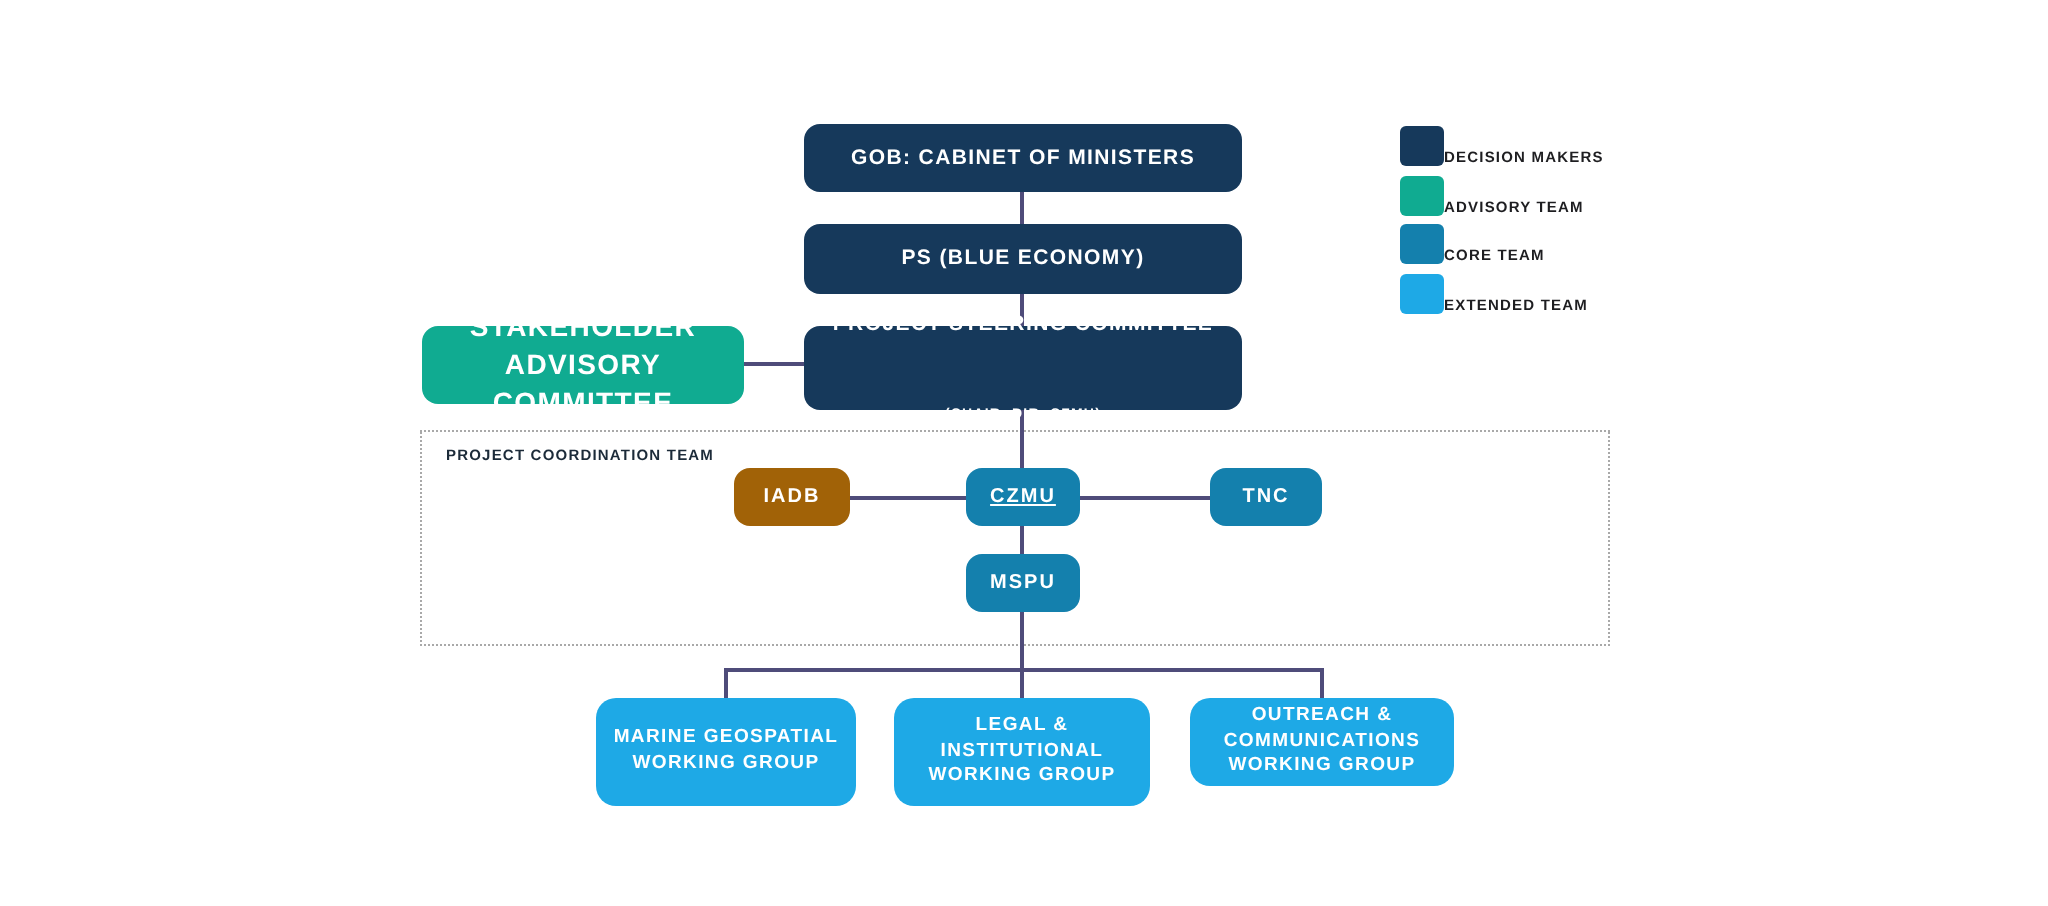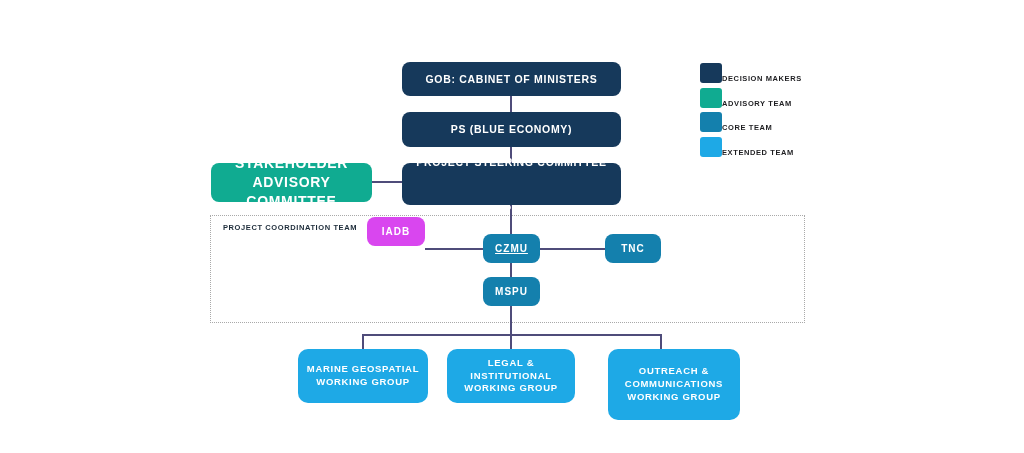--- a/index.html
+++ b/index.html
@@ -2,21 +2,21 @@
 <html><head>
 <meta charset="utf-8">
 <style>
   html,body { margin:0; padding:0; background:#ffffff; }
   .canvas {
     position:relative; width:1024px; height:453px; background:#ffffff;
     font-family:"Liberation Sans", sans-serif; overflow:hidden;
   }
   .node {
     position:absolute; display:flex; flex-direction:column;
-    justify-content:center; text-align:center;
+    align-items:center; justify-content:center; text-align:center;
     color:#ffffff; font-weight:bold; border-radius:8px;
     white-space:pre-line; letter-spacing:0.7px; line-height:1.35;
     box-sizing:border-box; z-index:2;
   }
   .node .sub { font-size:7px; letter-spacing:0.6px; margin-top:2px; }
   .fs-main { font-size:10.5px; }
   .fs-sac  { font-size:14px; }
   .fs-core { font-size:10px; letter-spacing:1px; }
   .fs-wg   { font-size:9.5px; border-radius:10px; }
   .line { position:absolute; z-index:1; }
@@ -71,21 +71,21 @@
   <div class="node fs-main" style="left: 402px; top: 163px; width: 219px; height: 42px; background-color: rgb(22, 57, 91); gap: 32px;">
     <span>PROJECT STEERING COMMITTEE</span>
     <span class="sub">(CHAIR: DIR. CZMU)</span>
   </div>
 
   <div class="node fs-sac" style="left: 211px; top: 163px; width: 161px; height: 39px; background-color: rgb(16, 171, 145);">
     <span>STAKEHOLDER
 ADVISORY COMMITTEE</span>
   </div>
 
-  <div class="node fs-core" style="left: 367px; top: 217px; width: 58px; height: 29px; background-color: #d946ef;">
+  <div class="node fs-core" style="left: 367px; top: 234px; width: 58px; height: 29px; background-color: #a16207;">
     <span>IADB</span>
   </div>
   <div class="node fs-core" style="left: 483px; top: 234px; width: 57px; height: 29px; background-color: rgb(20, 128, 173); text-decoration: underline;">
     <span>CZMU</span>
   </div>
   <div class="node fs-core" style="left: 605px; top: 234px; width: 56px; height: 29px; background-color: rgb(20, 128, 173);">
     <span>TNC</span>
   </div>
   <div class="node fs-core" style="left: 483px; top: 277px; width: 57px; height: 29px; background-color: rgb(20, 128, 173);">
     <span>MSPU</span>
@@ -93,21 +93,21 @@
 
   <div class="node fs-wg" style="left: 298px; top: 349px; width: 130px; height: 54px; background-color: rgb(30, 169, 230);">
     <span>MARINE GEOSPATIAL
 WORKING GROUP</span>
   </div>
   <div class="node fs-wg" style="left: 447px; top: 349px; width: 128px; height: 54px; background-color: rgb(30, 169, 230);">
     <span>LEGAL &amp;
 INSTITUTIONAL
 WORKING GROUP</span>
   </div>
-  <div class="node fs-wg" style="left: 595px; top: 349px; width: 132px; height: 71px; background-color: rgb(30, 169, 230); margin-left: 13px;">
+  <div class="node fs-wg" style="left: 595px; top: 349px; width: 132px; height: 44px; background-color: rgb(30, 169, 230);">
     <span>OUTREACH &amp;
 COMMUNICATIONS
 WORKING GROUP</span>
   </div>
 
   <div class="legend">
     <div class="legend-row">
       <span class="legend-swatch" style="background-color: rgb(22, 57, 91);"></span>
       <span class="legend-label">DECISION MAKERS</span>
     </div>

